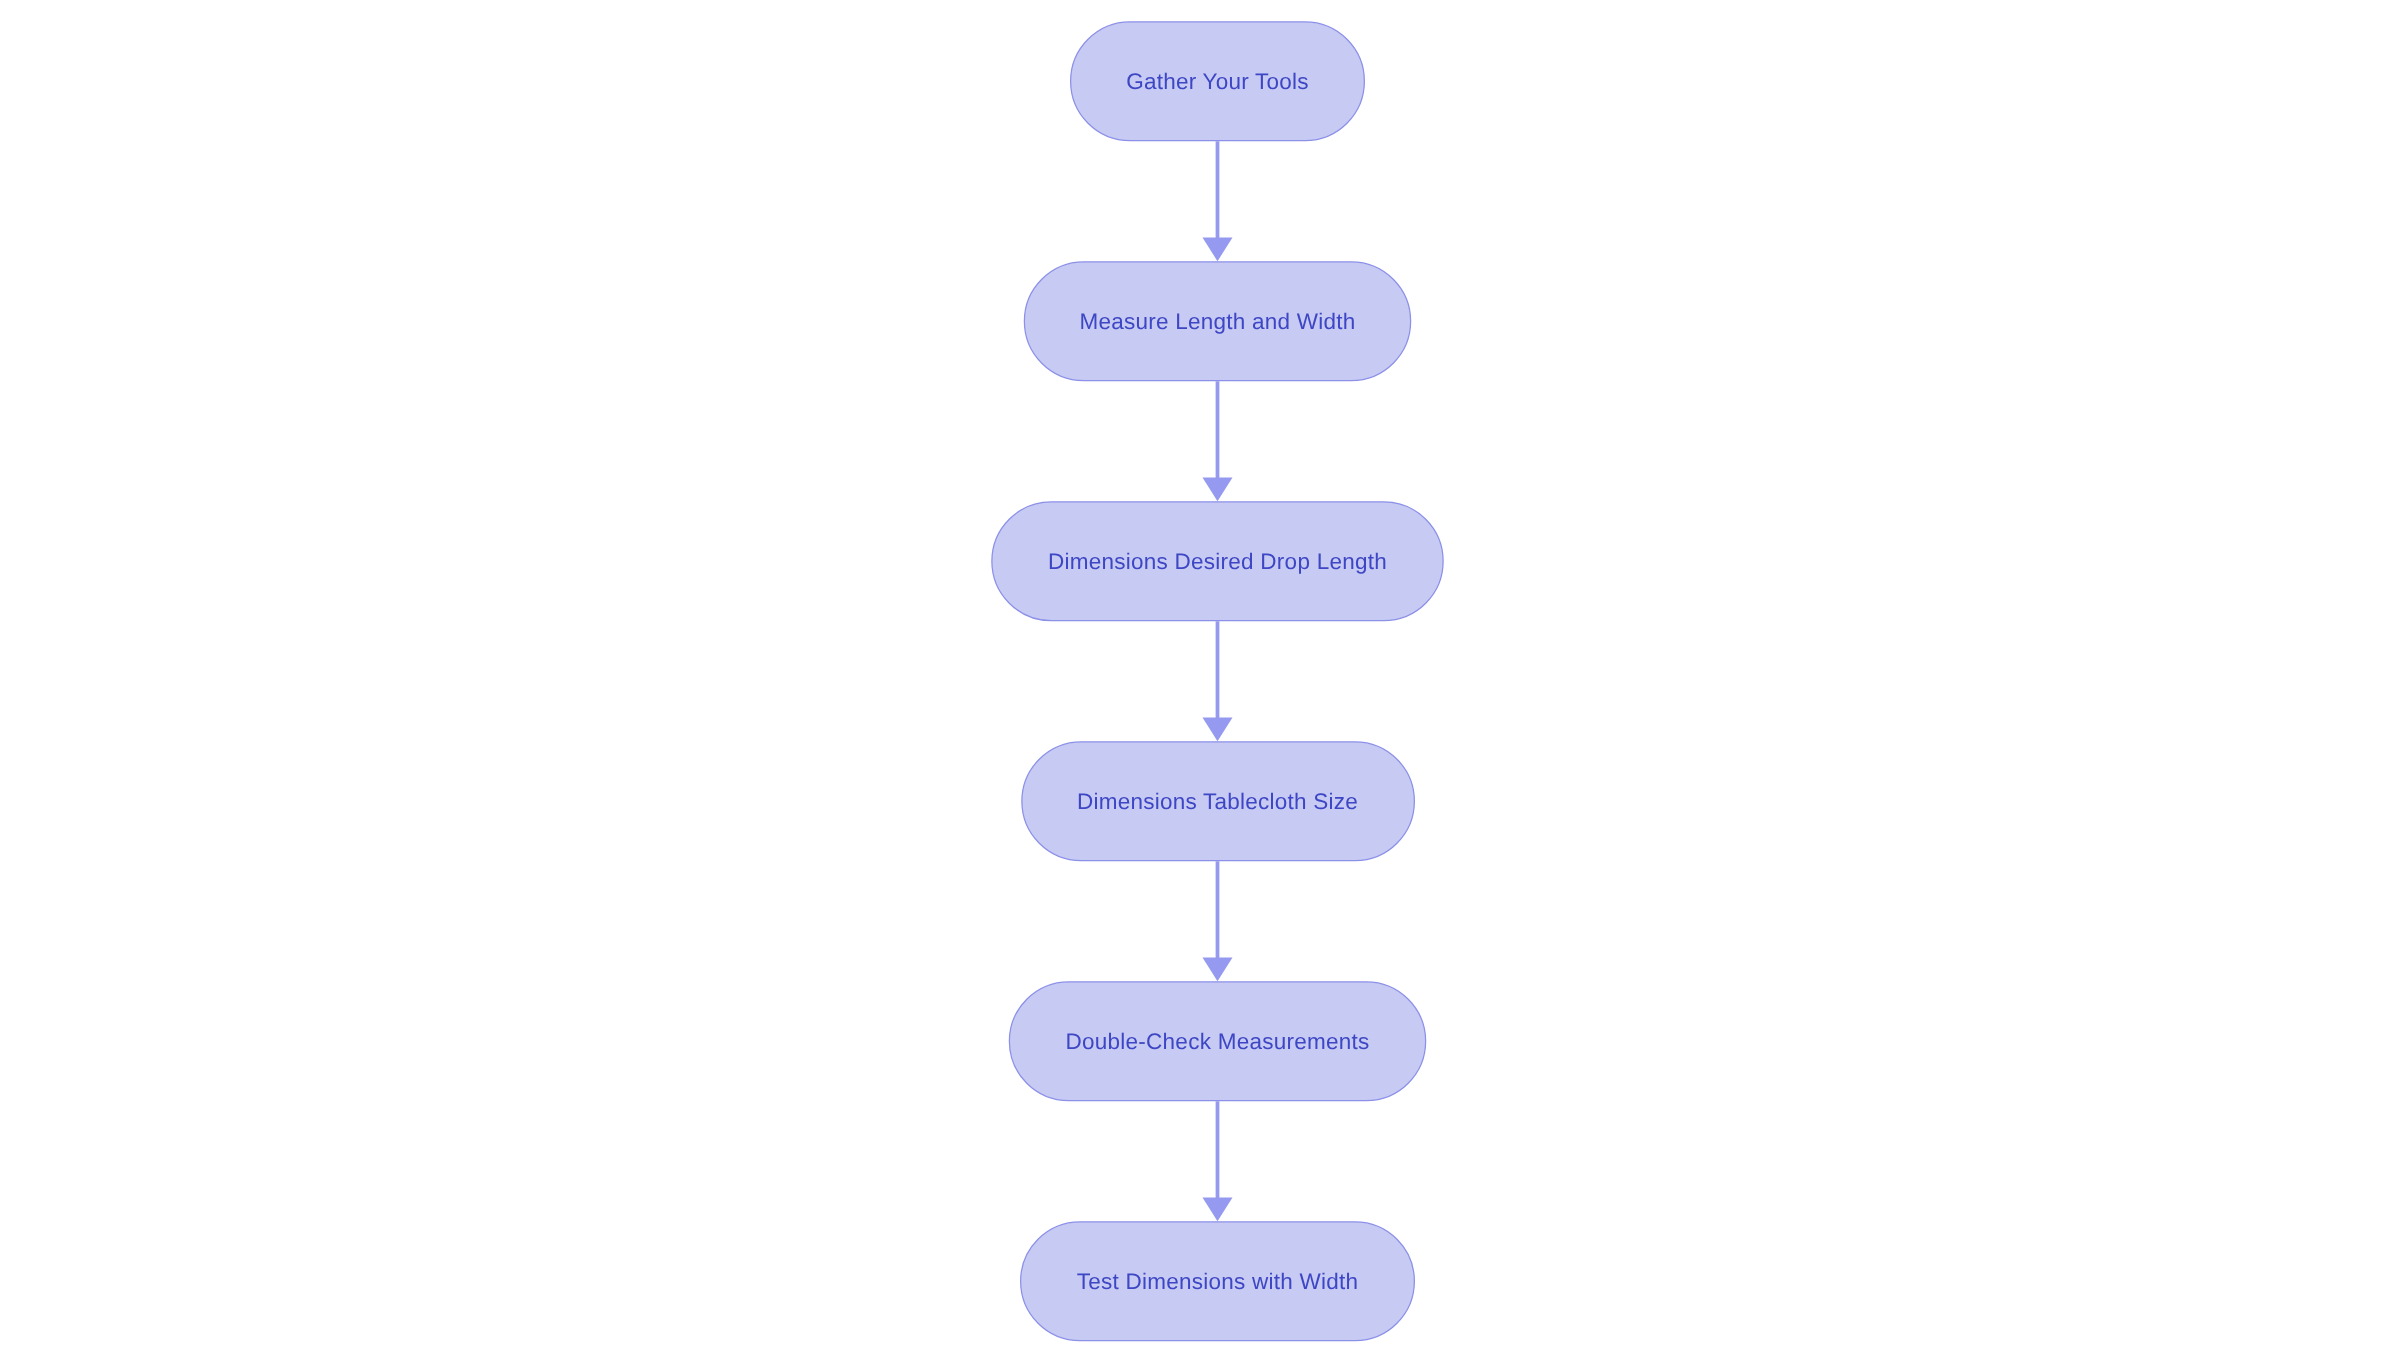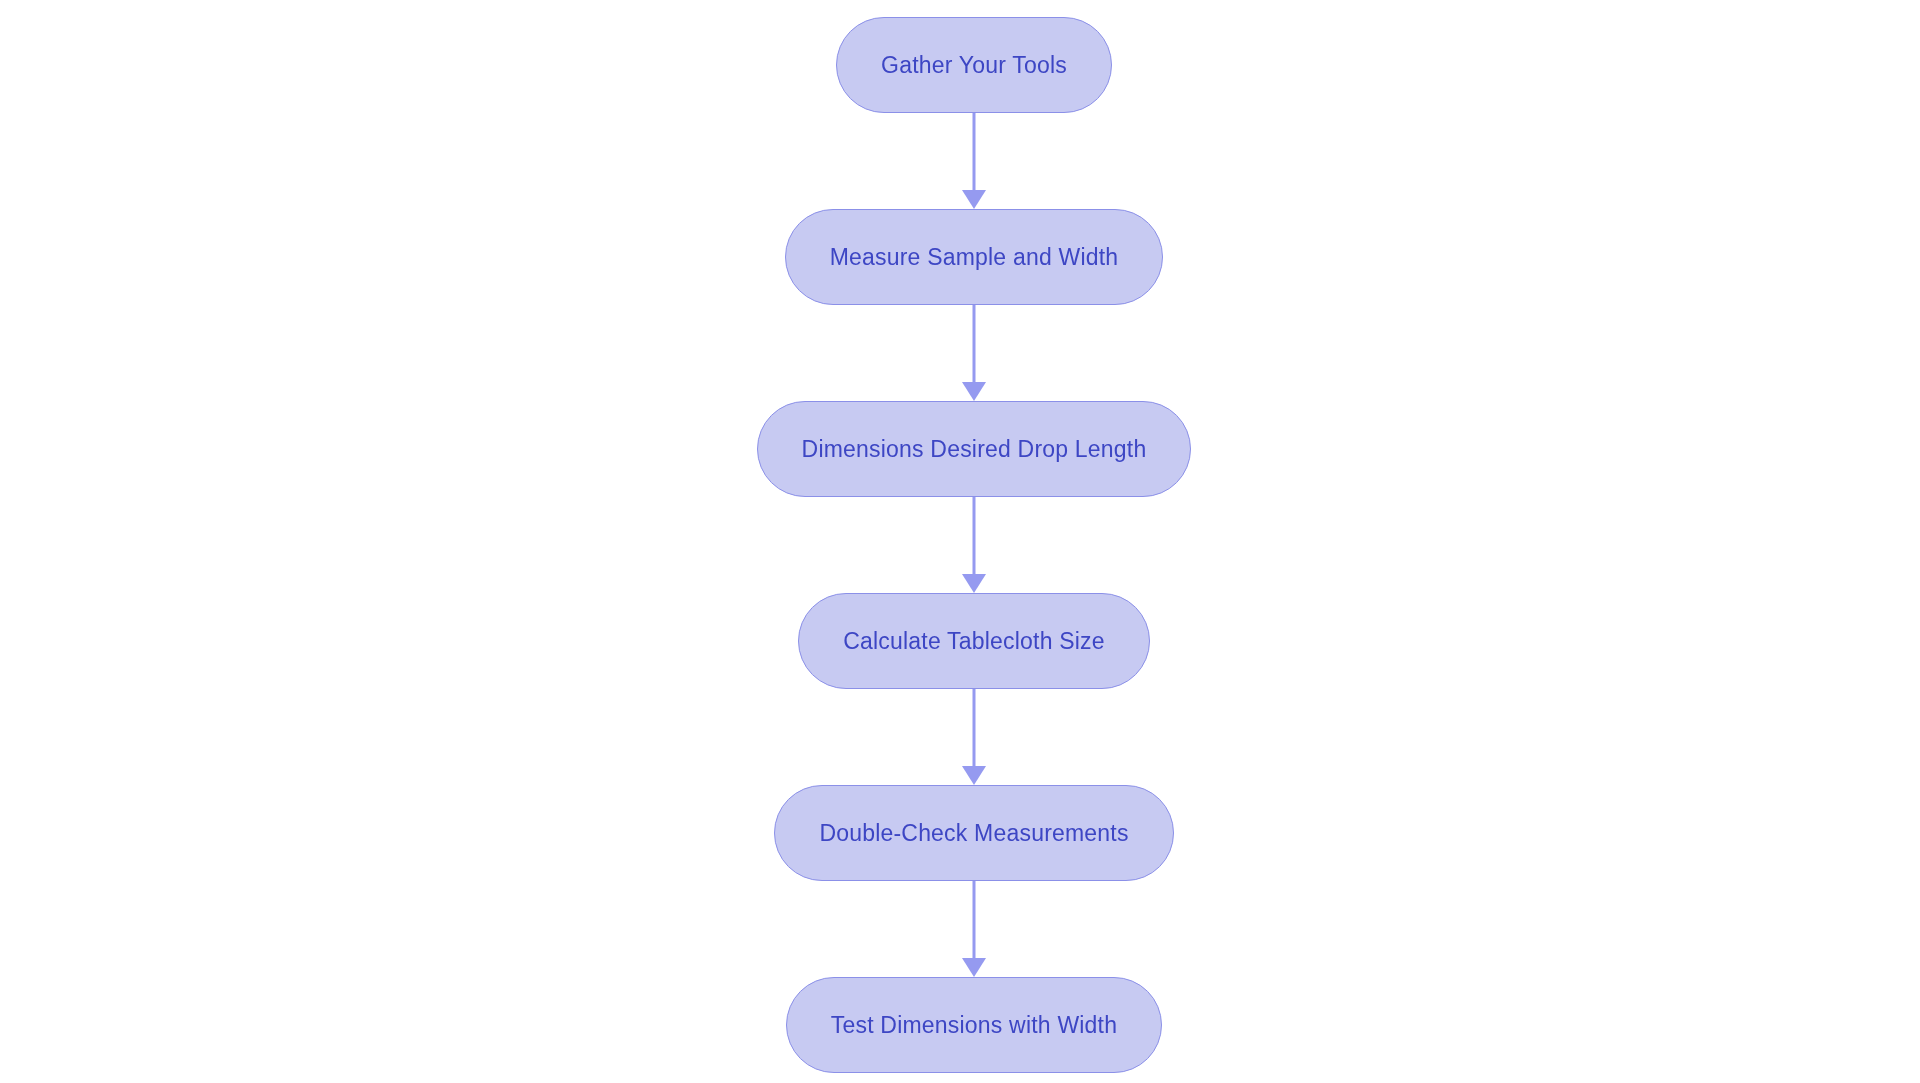--- a/index.html
+++ b/index.html
@@ -39,21 +39,21 @@
     border-radius: 48px;
     background: var(--node-fill);
     border: 1px solid var(--node-border);
     display: flex;
     align-items: center;
     justify-content: center;
     padding: 0 44px;
     white-space: nowrap;
   }
   .node-label {
-    font-size: 23px;
+    font-size: 18px;
     font-weight: 400;
     letter-spacing: 0.2px;
     color: var(--node-text);
   }
   .arrow {
     flex: 0 0 auto;
     position: relative;
     width: 28px;
     height: 96px;
   }
@@ -87,39 +87,39 @@
     <div class="node">
       <span class="node-label">Gather Your Tools</span>
     </div>
 
     <div class="arrow">
       <div class="arrow-line"></div>
       <div class="arrow-head"></div>
     </div>
 
     <div class="node">
-      <span class="node-label">Measure Sample and Width</span>
+      <span class="node-label">Measure Length and Width</span>
     </div>
 
     <div class="arrow">
       <div class="arrow-line"></div>
       <div class="arrow-head"></div>
     </div>
 
     <div class="node">
       <span class="node-label">Dimensions Desired Drop Length</span>
     </div>
 
     <div class="arrow">
       <div class="arrow-line"></div>
       <div class="arrow-head"></div>
     </div>
 
     <div class="node">
-      <span class="node-label">Calculate Tablecloth Size</span>
+      <span class="node-label">Dimensions Tablecloth Size</span>
     </div>
 
     <div class="arrow">
       <div class="arrow-line"></div>
       <div class="arrow-head"></div>
     </div>
 
     <div class="node">
       <span class="node-label">Double-Check Measurements</span>
     </div>

